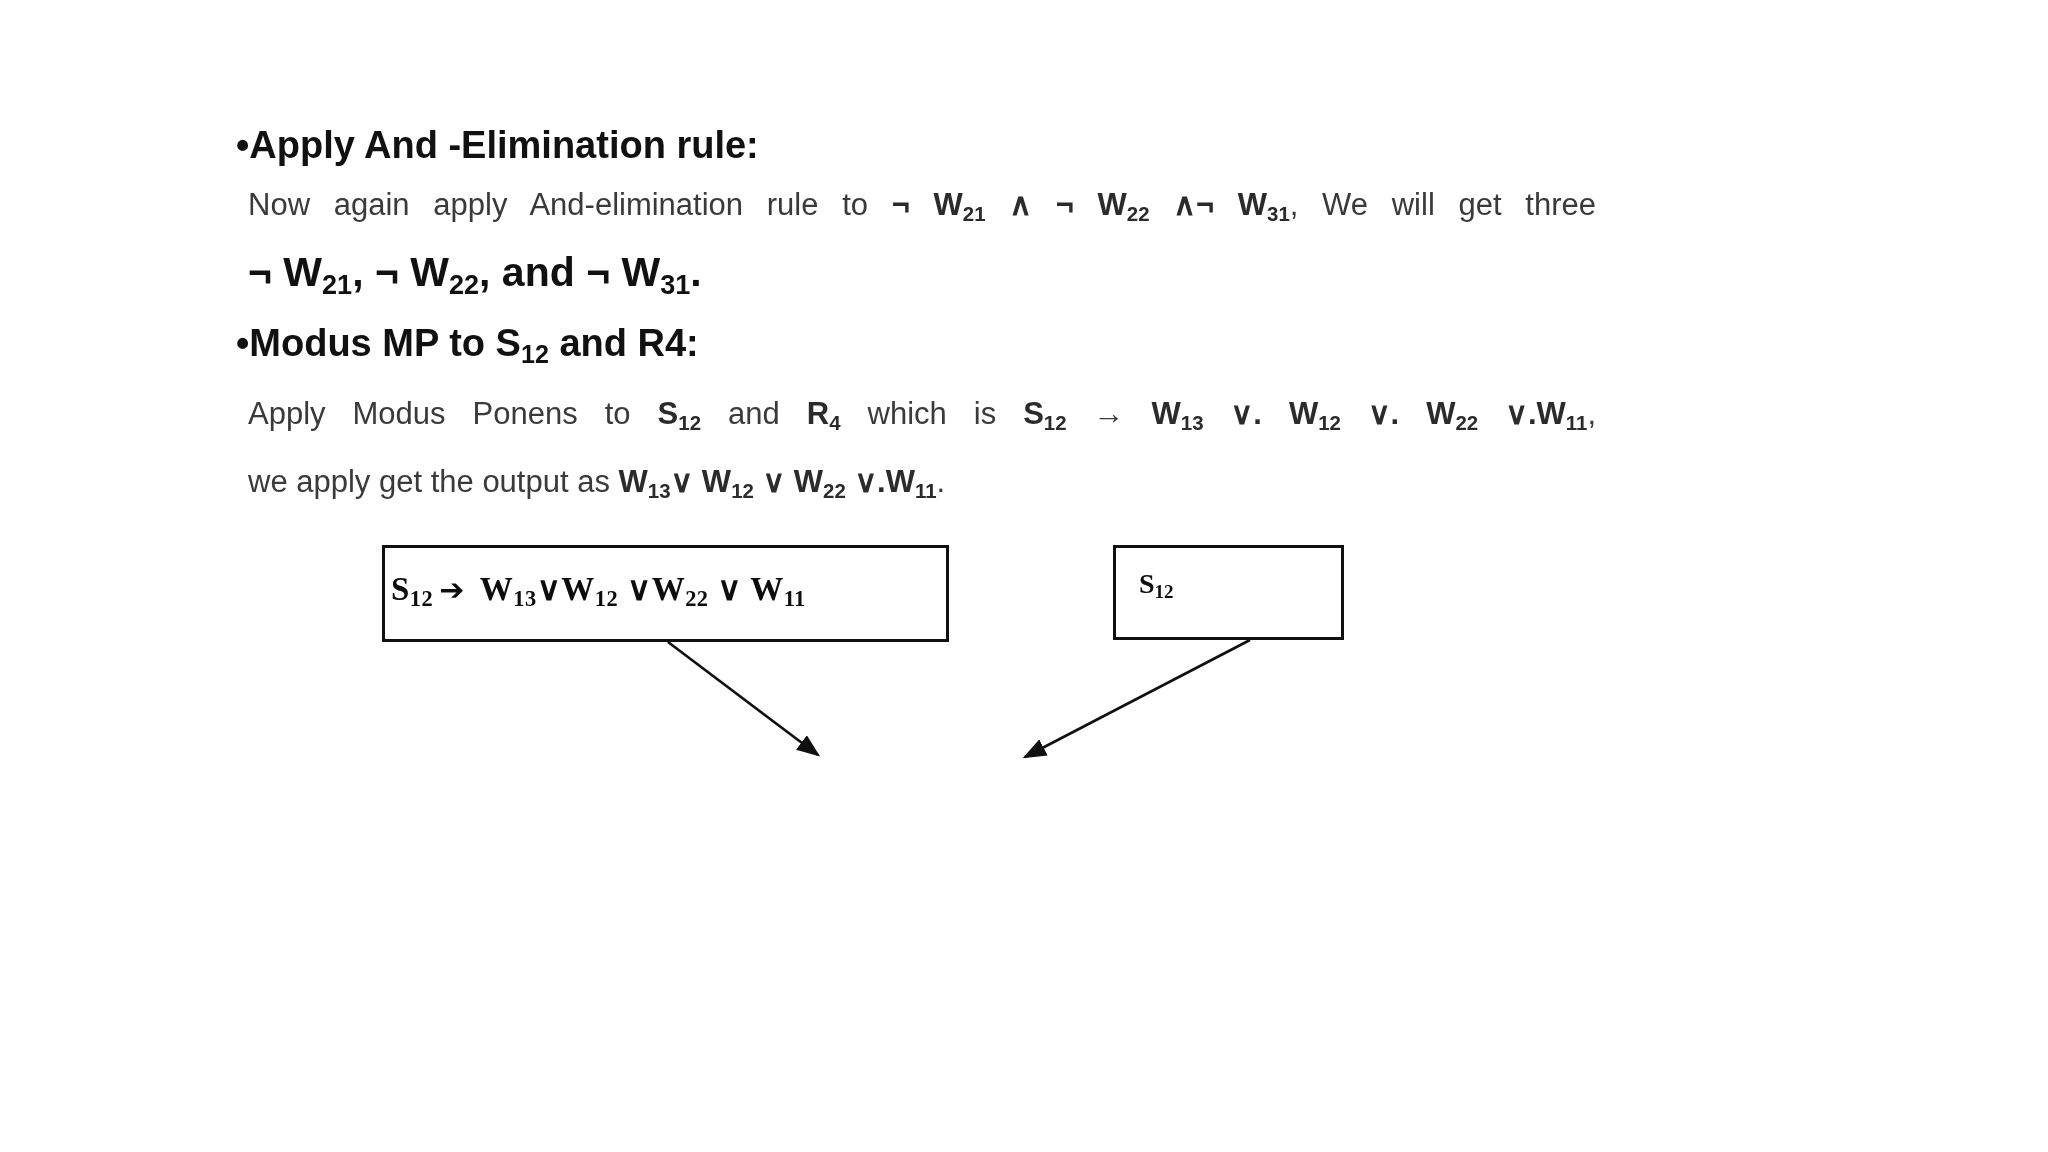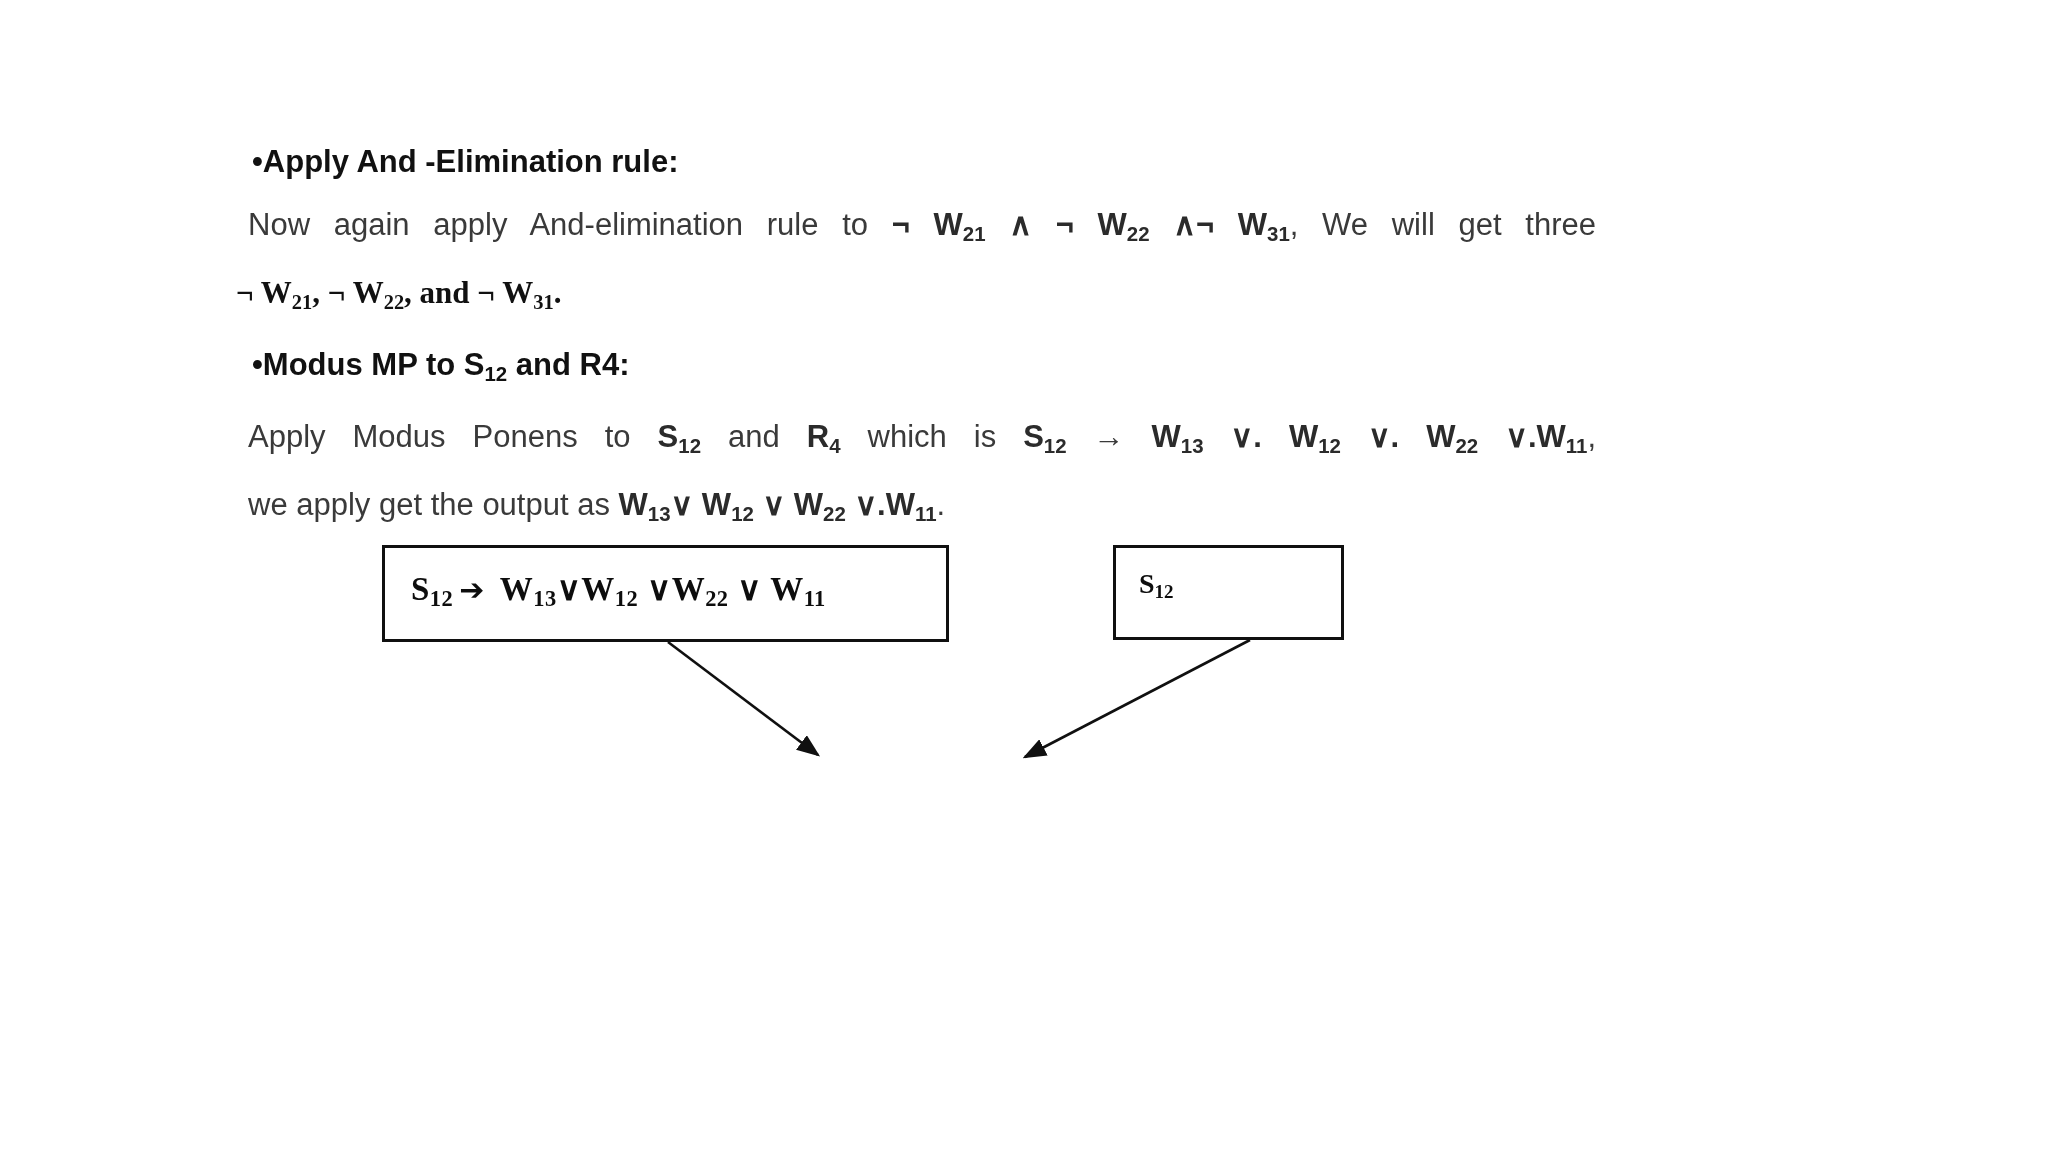--- a/index.html
+++ b/index.html
@@ -31,34 +31,33 @@
     margin: 12px;
     letter-spacing: 0px;
   }
 
   .para.justify {
     text-align: justify;
     text-align-last: justify;
   }
 
   .heading {
-    font-size: 31px;
-    line-height: 47px;
-    font-weight: bold;
-    color: #111111;
-    margin: 16px;
-  }
-
-  .bold-line {
-    font-size: 31px;
+    font-size: 38px;
     line-height: 47px;
     font-weight: bold;
     color: #111111;
     margin: 0;
-    font-family: Liberation Serif, serif;
+  }
+
+  .bold-line {
+    font-size: 41px;
+    line-height: 47px;
+    font-weight: bold;
+    color: #111111;
+    margin: 12px;
   }
 
   .b { font-weight: bold; color: #2b2b2b; }
   sub {
     font-size: 0.66em;
     vertical-align: -0.28em;
     font-weight: bold;
   }
   .heading sub, .bold-line sub { font-weight: bold; }
 
@@ -95,21 +94,21 @@
     font-weight: bold;
   }
 
   #node-rule {
     left: 382px;
     top: 545px;
     width: 567px;
     height: 97px;
   }
   #node-rule .node-text {
-    left: 26px;
+    left: 6px;
     top: 21px;
     font-size: 33px;
     letter-spacing: 0.5px;
   }
   .heavy-arrow {
     font-family: "DejaVu Sans", sans-serif;
     font-size: 30px;
     font-weight: bold;
     padding: 0 6px;
   }

